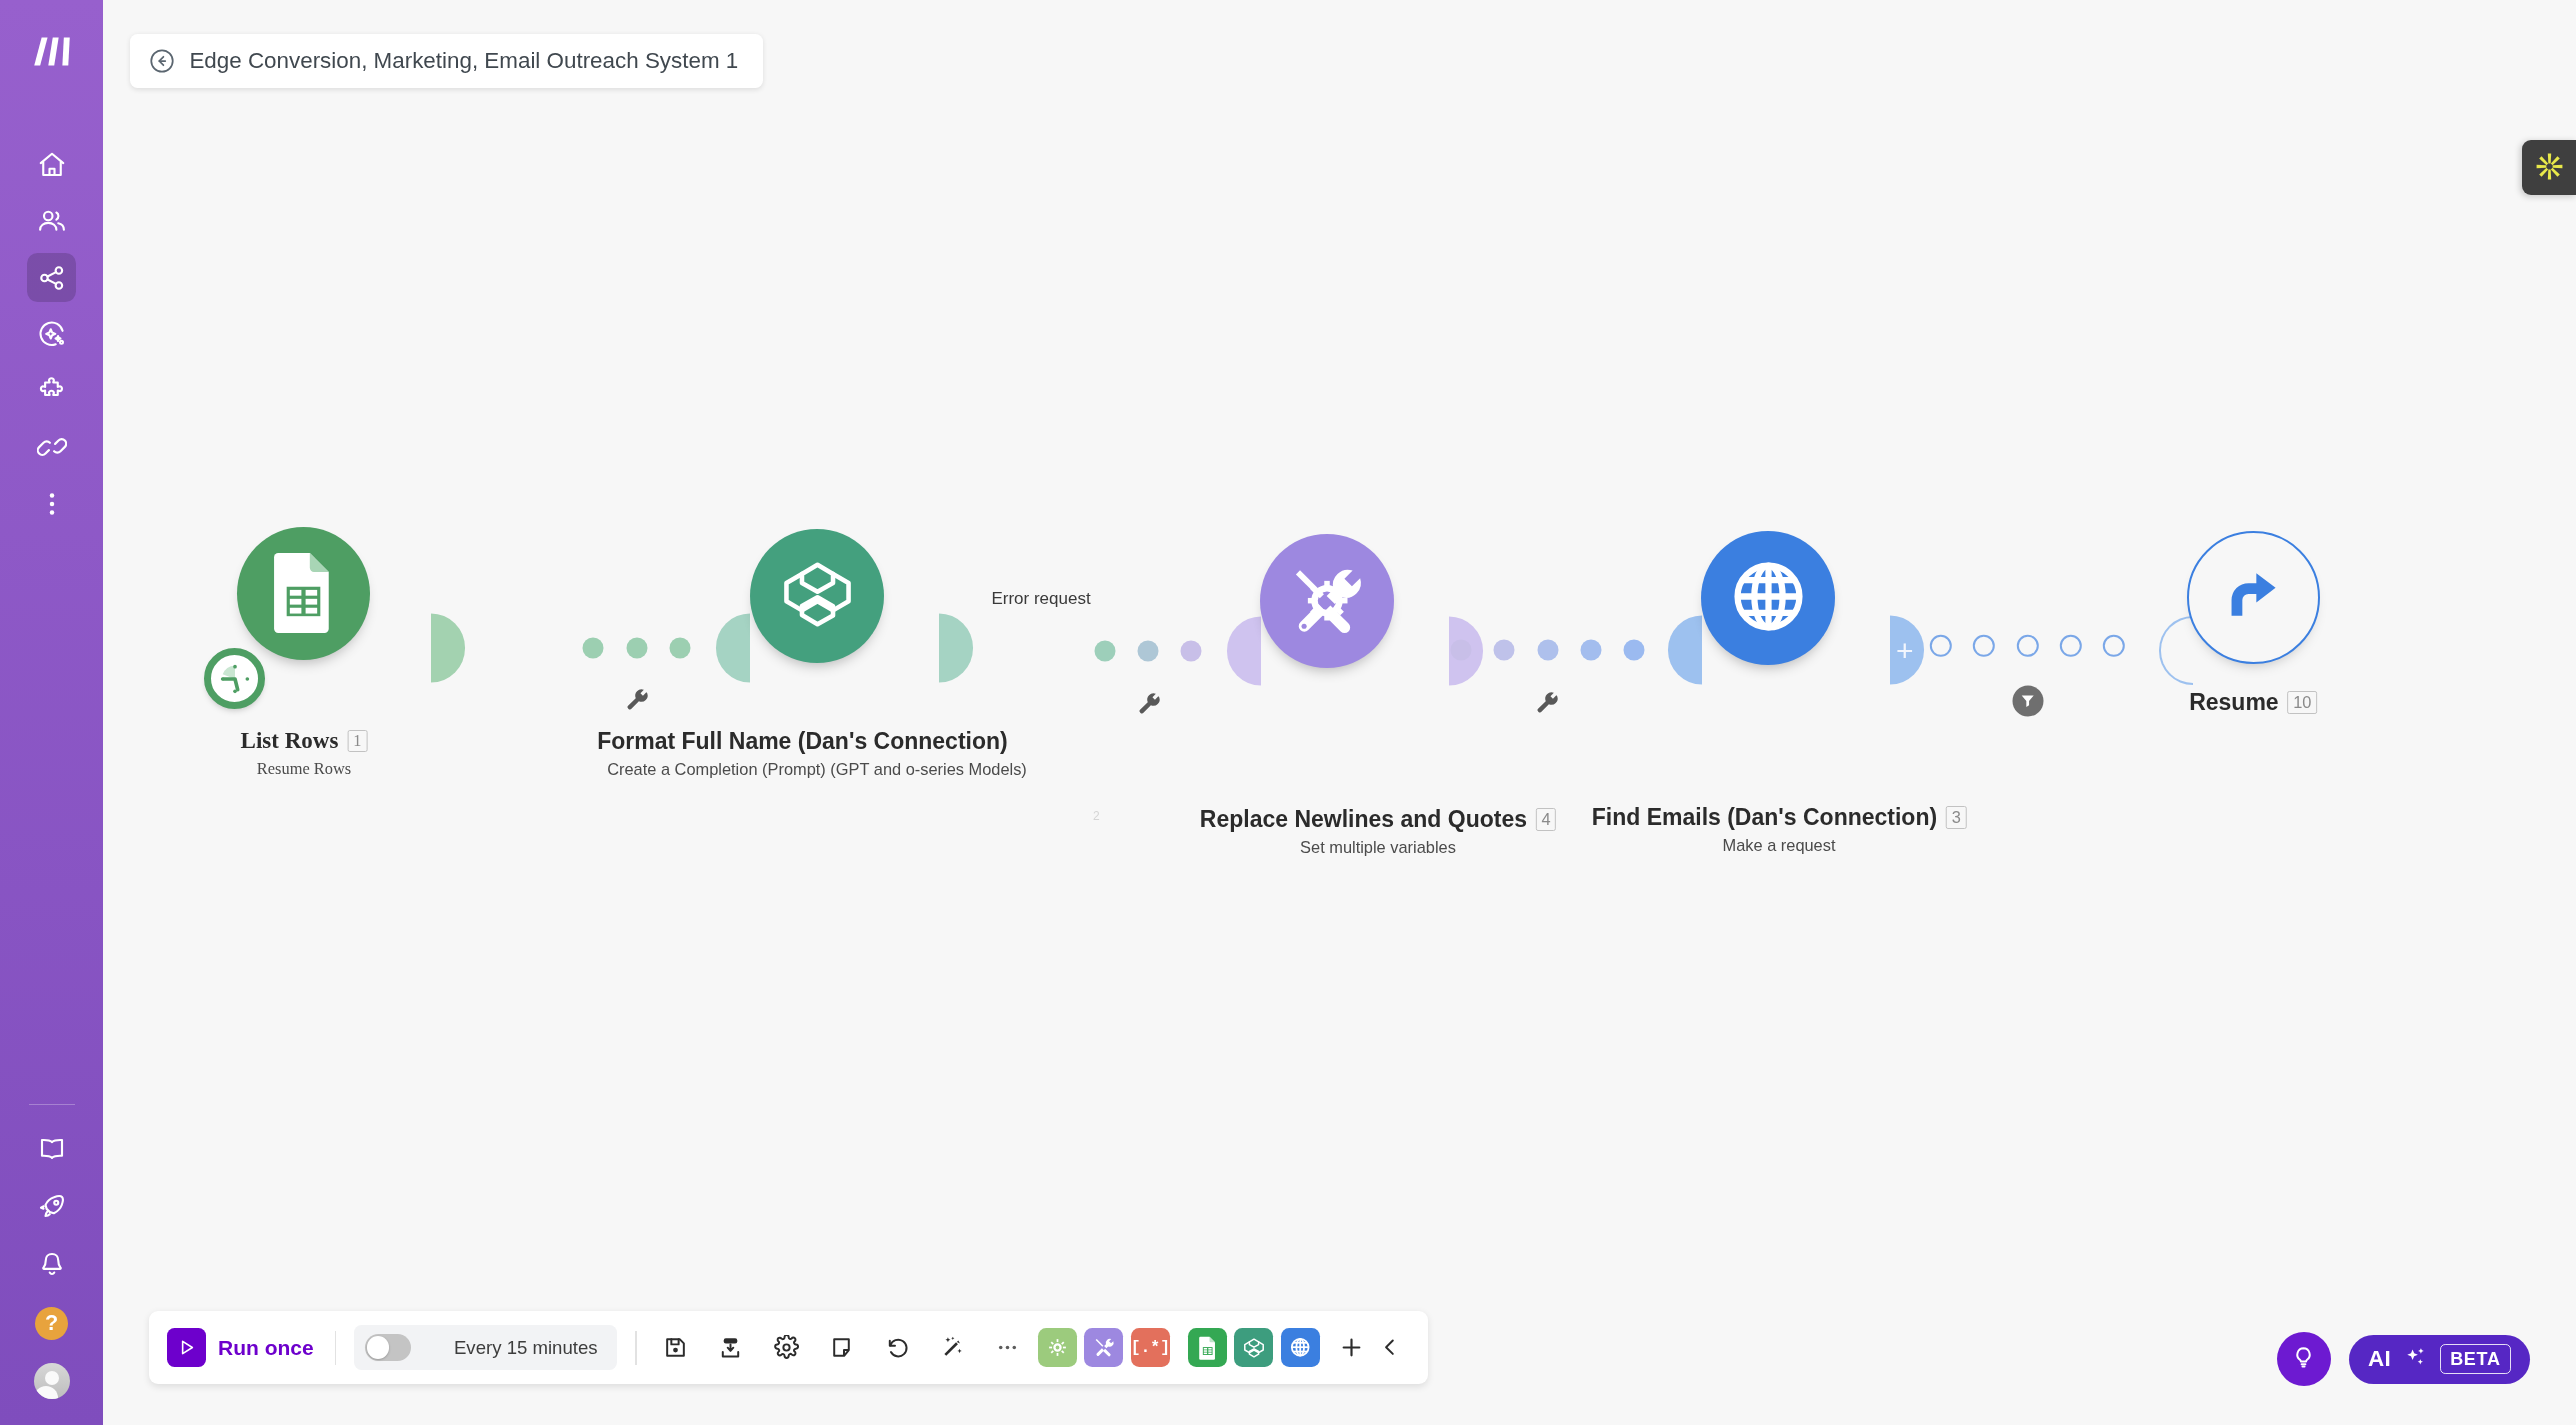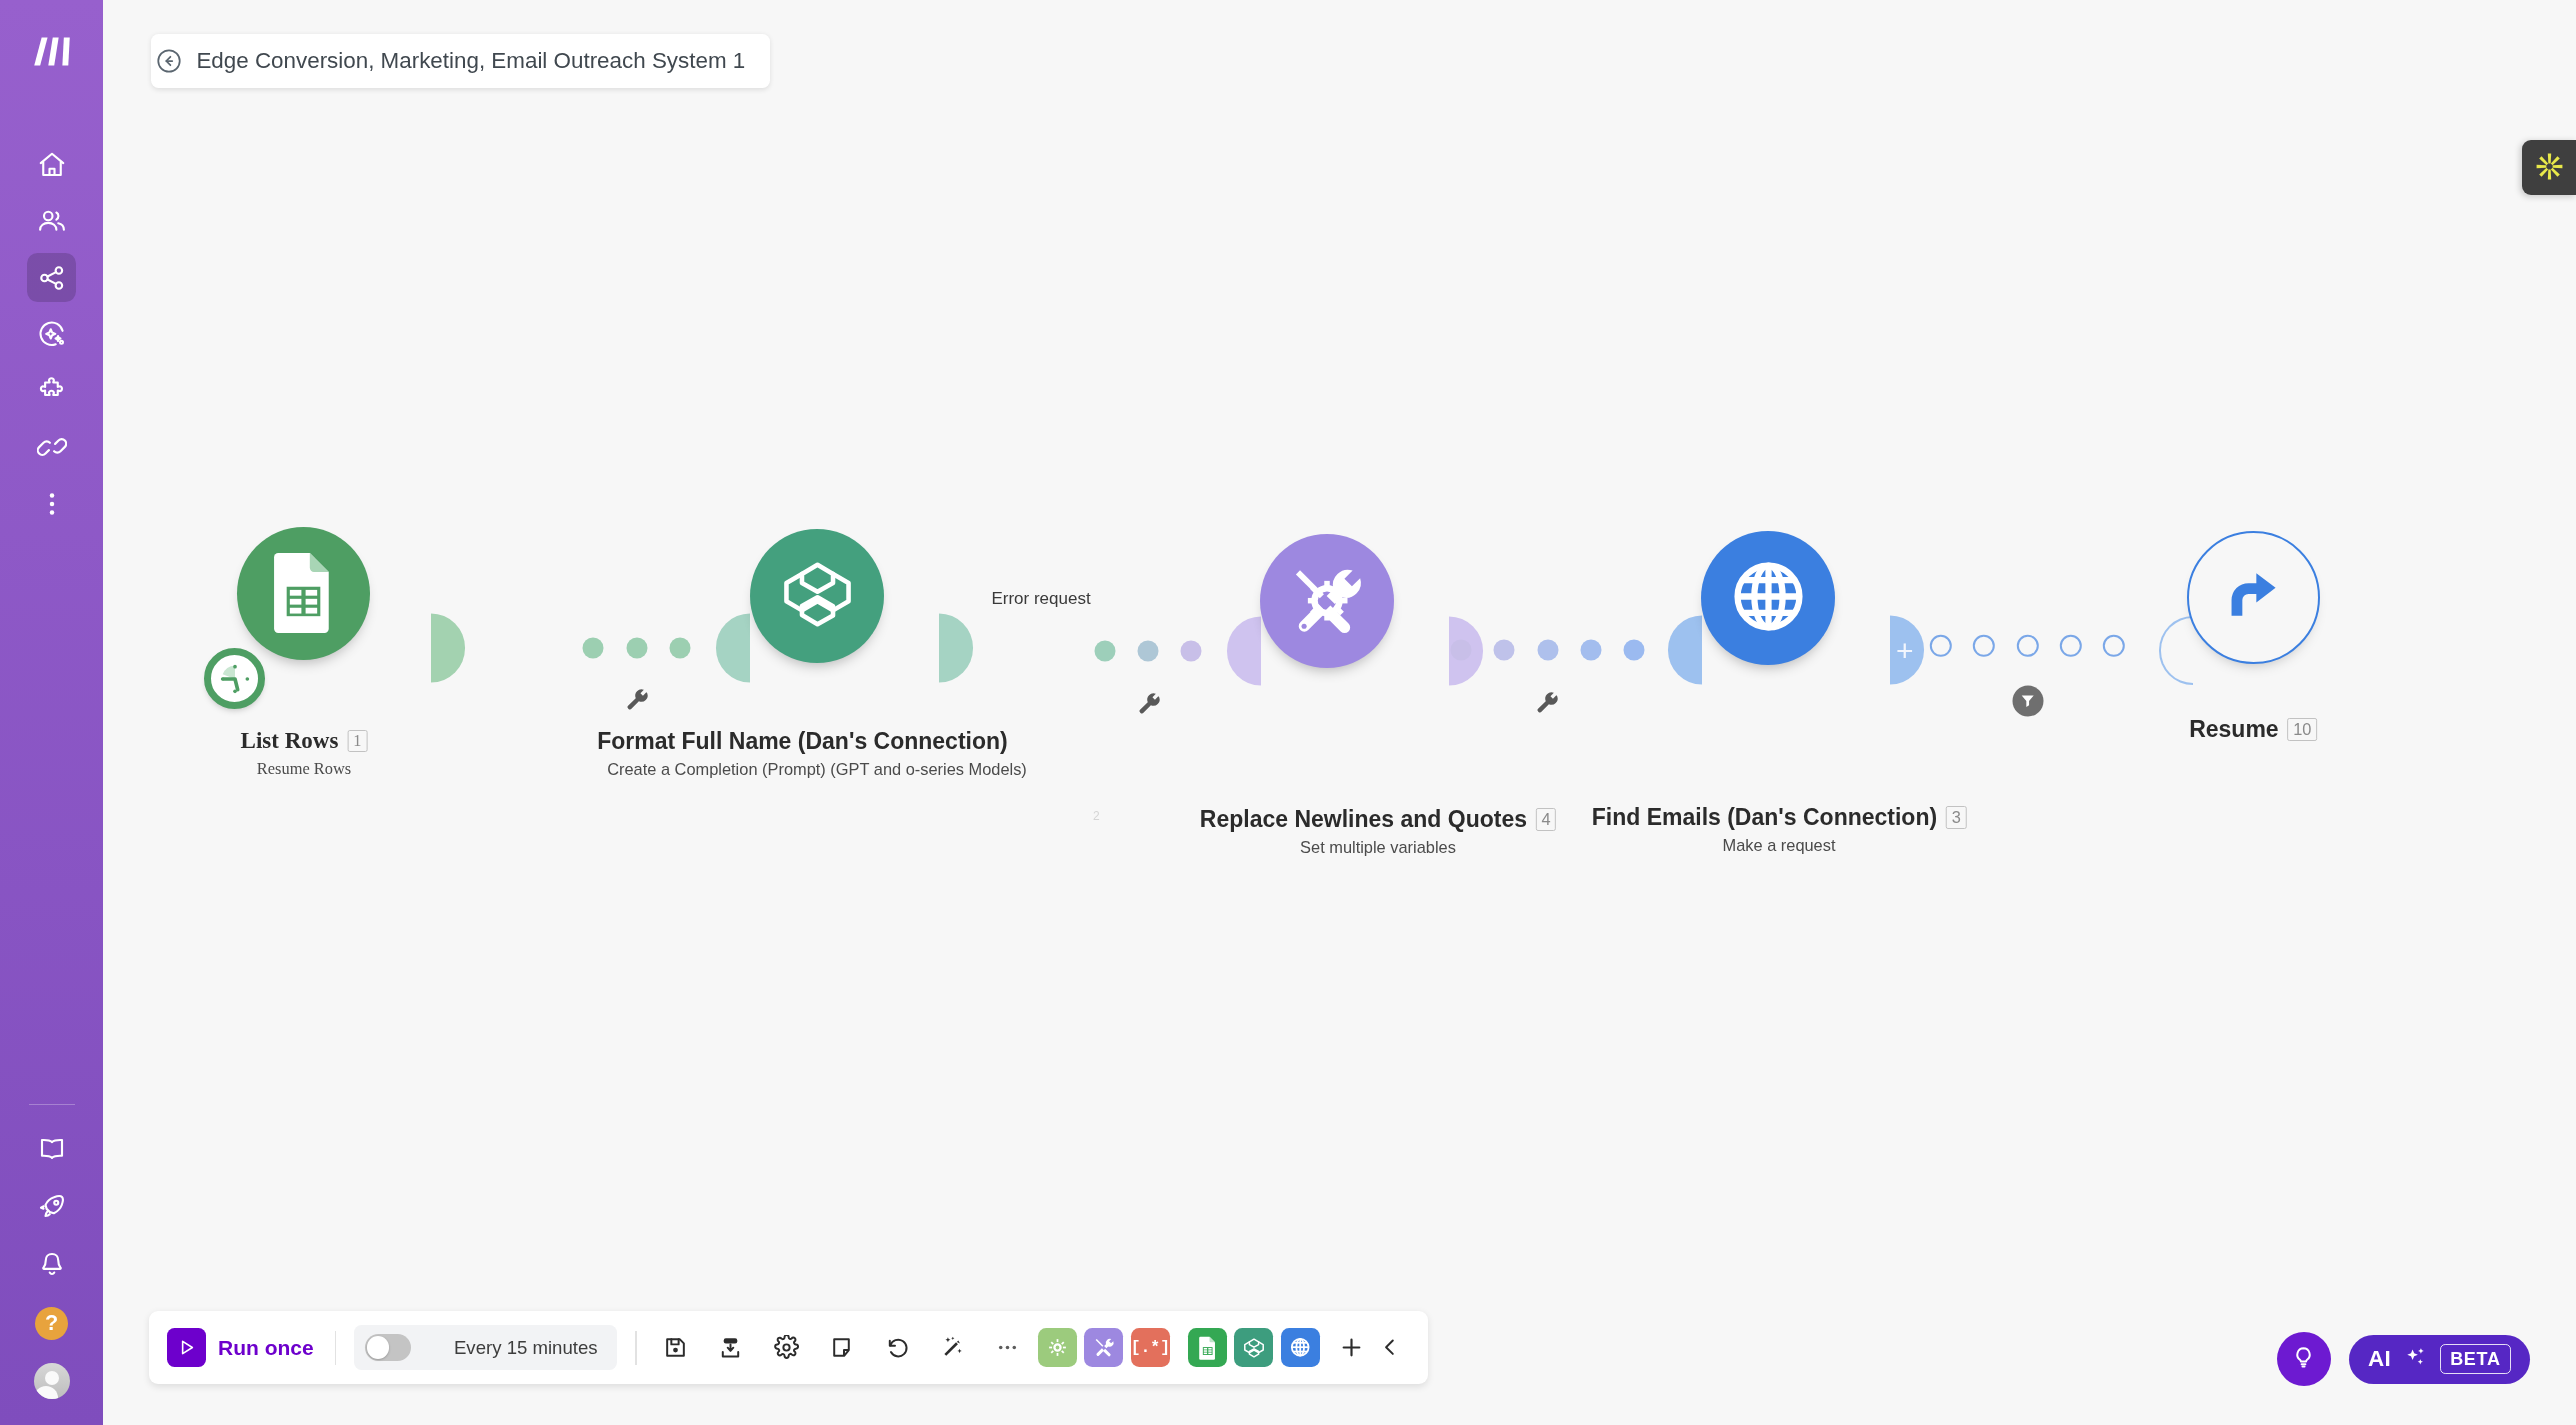--- a/index.html
+++ b/index.html
@@ -41,26 +41,26 @@
     width: 36px; height: 36px; border-radius: 50%;
     background: linear-gradient(180deg,#d8d8d8 0%,#bdbdbd 100%);
     display:flex; align-items:flex-end; justify-content:center; overflow:hidden;
   }
   .avatar-head { width:14px;height:14px;border-radius:50%;background:#fafafa;position:relative;top:-12px;}
   .avatar-body { width:24px;height:13.4px;border-radius:12px 12px 0 0;background:#fafafa;position:absolute;bottom:0;}
   .avatar-wrap{position:relative;width:36px;height:36px;}
 
   
   .scenario-pill {
-    position: absolute; left: 151px; top: 34px;
+    position: absolute; left: 130px; top: 34px;
     height: 54px; background: #ffffff;
     border-radius: 7.5px;
     box-shadow: 0 1.5px 5.2px rgba(0,0,0,0.10);
     display: flex; align-items: center; gap: 13.4px;
-    padding: 0 25px 0 4px;
+    padding: 0 25px 0 18px;
   }
   .back-circle { width: 28px; height: 28px; flex: 0 0 auto; }
   .scenario-title {
     font-size: 22.4px; color: #40484f; white-space: nowrap;
     font-family: "Liberation Sans", sans-serif;
   }
 
   
   .tr-badge {
     position: absolute; right: 0px; top: 140px;
@@ -531,21 +531,21 @@
     </div>
 
     <div class="module">
       <div class="bubble" style="left:2084px; top:531px; width:133px; height:133px; background:#f7f7f7; border:2.2px solid #3b7fe0; box-shadow:0 7.5px 13.4px -7.5px rgba(0,0,0,0.25);">
         <span>
           <svg width="70" height="70" viewBox="0 0 24 24" fill="#3b7fe0">
             <path d="M12.8 4.2 19.4 9.2 12.8 14.2v-2.9H10.1a2.1 2.1 0 0 0-2.1 2.1v5.4H4.3v-5.4A5.8 5.8 0 0 1 10.1 7.6h2.7z"></path>
           </svg>
         </span>
       </div>
-      <div class="mlabel" style="left:2150px; top:716px;">
+      <div class="mlabel" style="left:2150px; top:689px;">
         <div class="t1">
           <span>Resume</span>
           <span class="num">10</span>
         </div>
       </div>
     </div>
 
   </div>
 
   <div class="toolbar">

